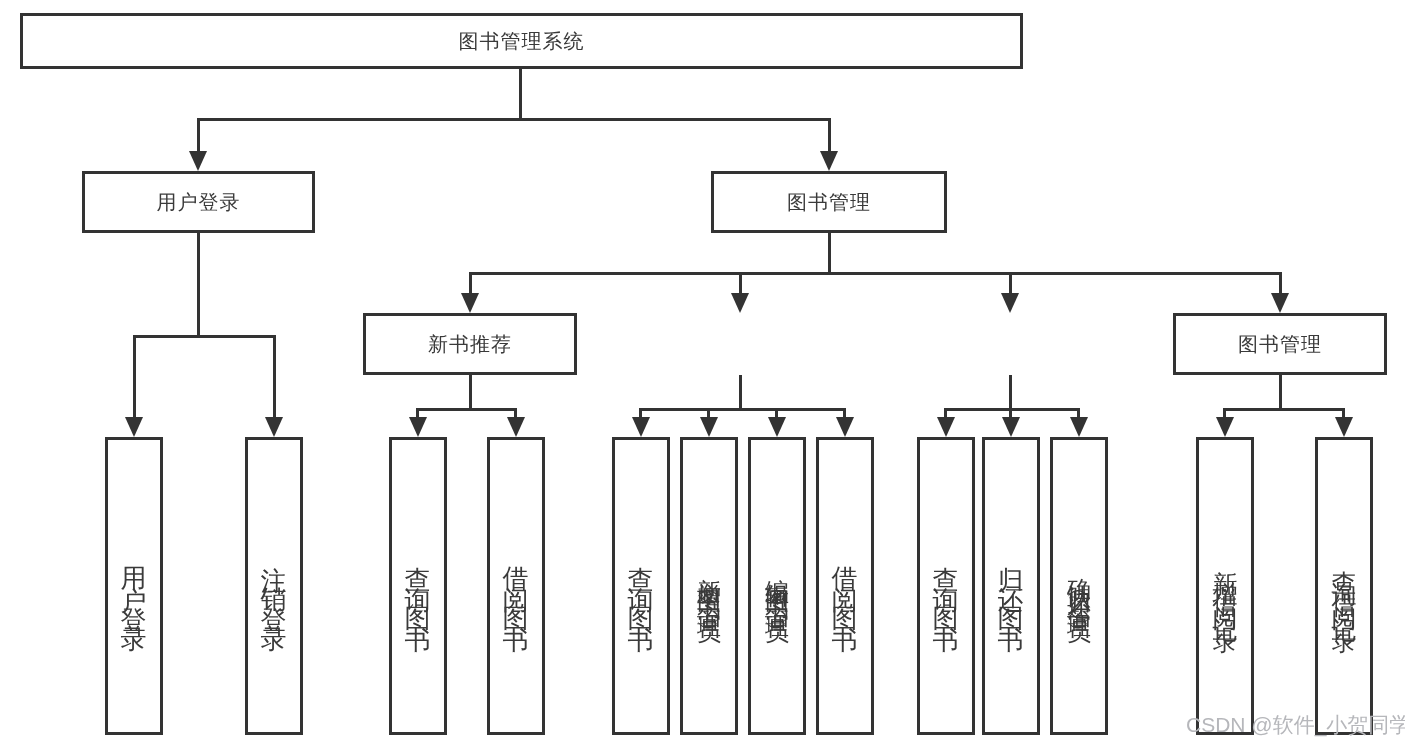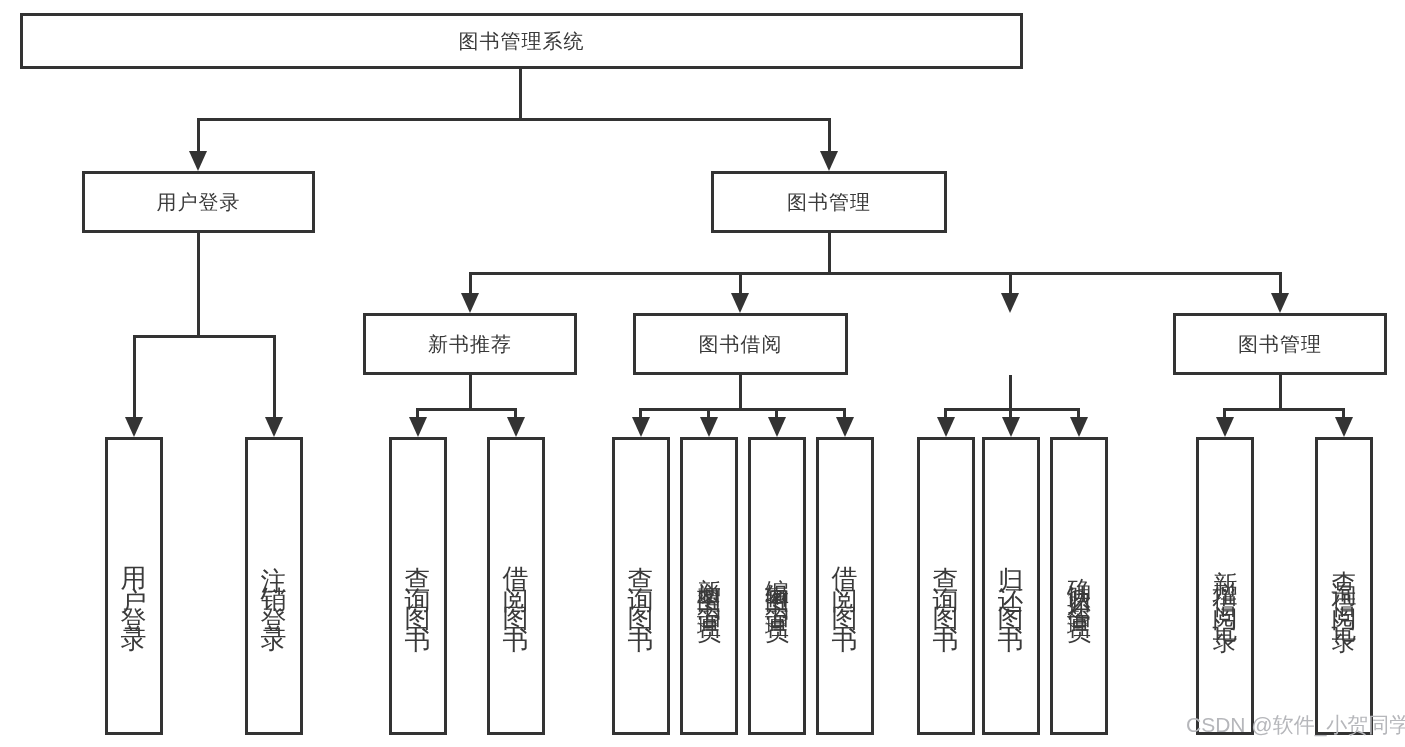--- a/index.html
+++ b/index.html
@@ -64,23 +64,20 @@
 
   <div class="box hnode" style="left:82px; top:171px; width:233px; height:62px;">
     <span>用户登录</span>
   </div>
   <div class="box hnode" style="left:711px; top:171px; width:236px; height:62px;">
     <span>图书管理</span>
   </div>
 
   <div class="box hnode" style="left:363px; top:313px; width:214px; height:62px;">
     <span>新书推荐</span>
-  </div>
-  <div class="box hnode" style="left:633px; top:313px; width:215px; height:62px;">
-    <span>图书借阅</span>
   </div>
   <div class="box hnode" style="left:1173px; top:313px; width:214px; height:62px;">
     <span>图书管理</span>
   </div>
 
   <div class="box leaf" style="left:105px;">
     <span class="vtext s4">用户登录</span>
   </div>
   <div class="box leaf" style="left:245px;">
     <span class="vtext s4">注销登录</span>

